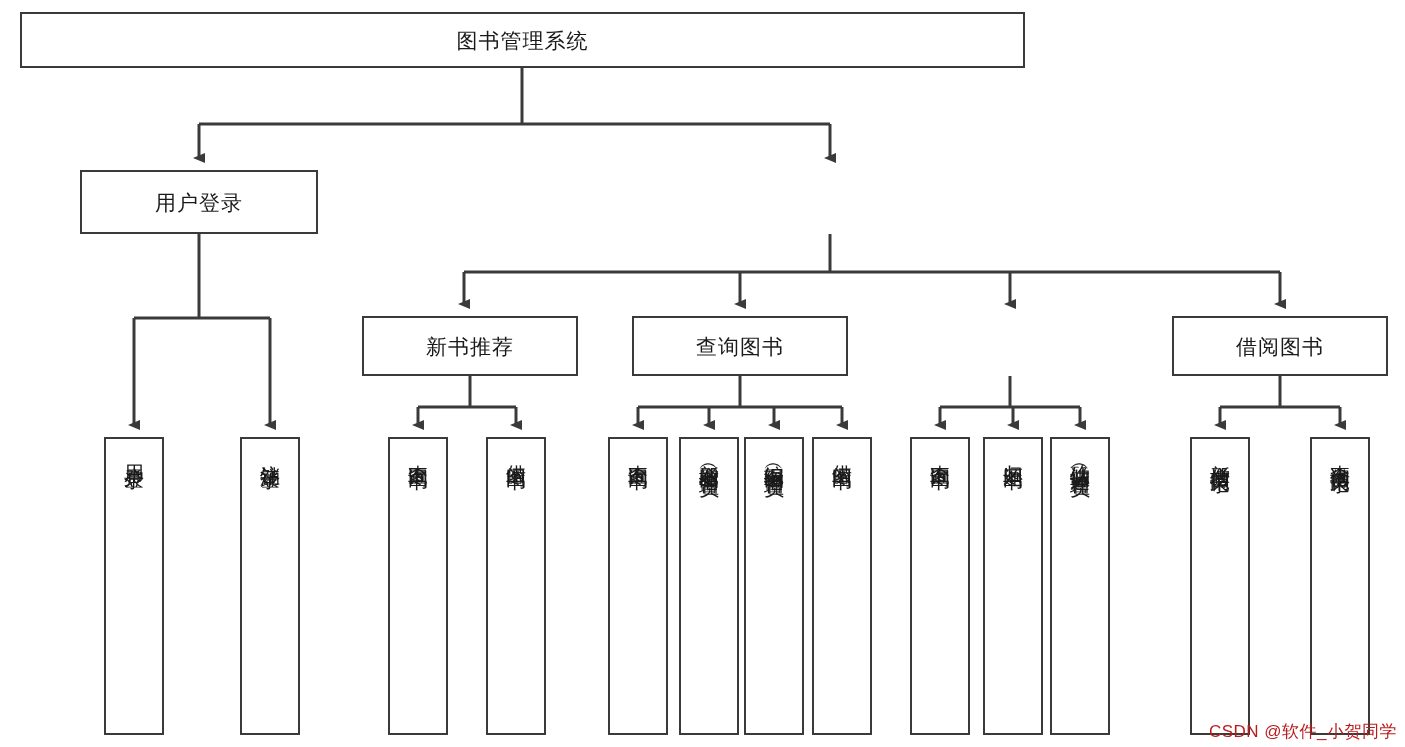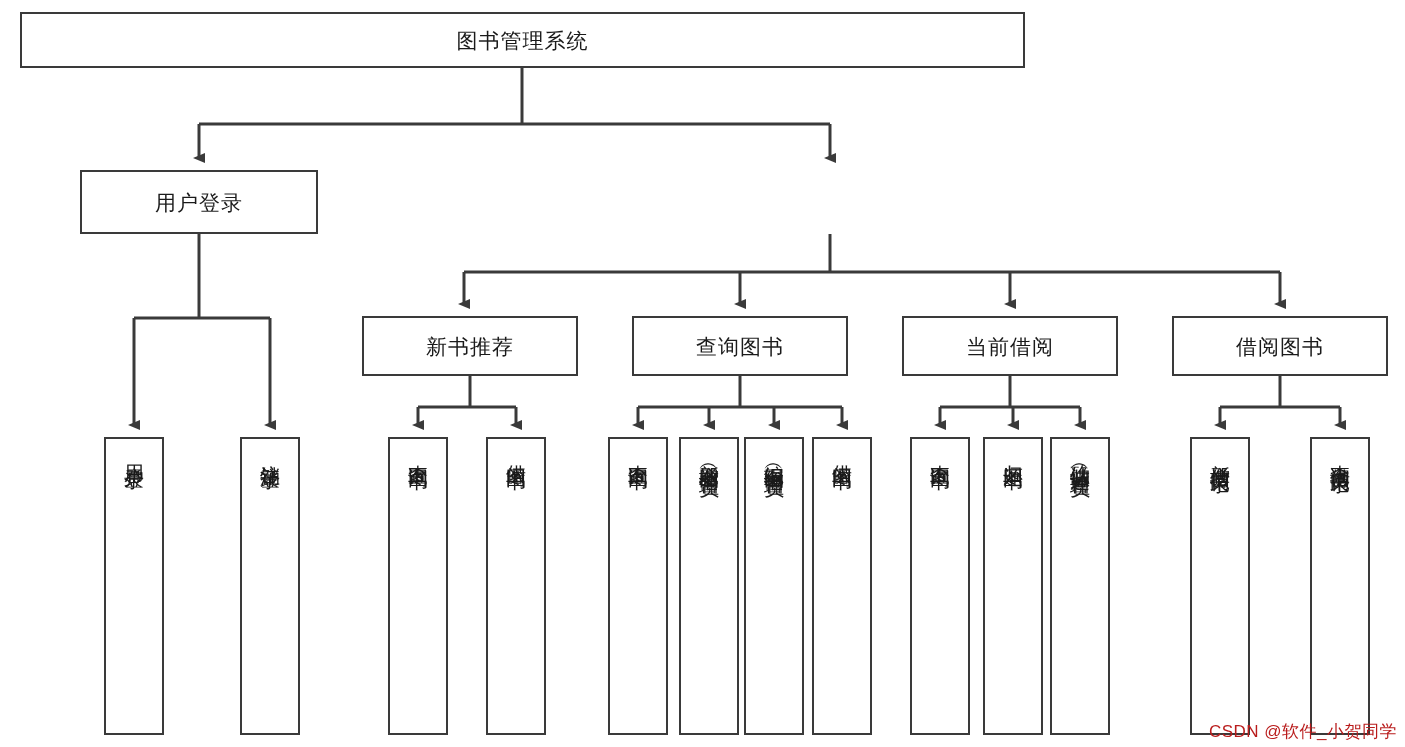--- a/index.html
+++ b/index.html
@@ -133,23 +133,20 @@
   <div class="node node-l2 node-h" style="left:80px; top:170px; width:238px; height:64px;">
     <span class="node-label">用户登录</span>
   </div>
 
   <div class="node node-l3 node-h" style="left:362px; top:316px; width:216px; height:60px;">
     <span class="node-label">新书推荐</span>
   </div>
   <div class="node node-l3 node-h" style="left:632px; top:316px; width:216px; height:60px;">
     <span class="node-label">查询图书</span>
   </div>
-  <div class="node node-l3 node-h" style="left:902px; top:316px; width:216px; height:60px;">
-    <span class="node-label">当前借阅</span>
-  </div>
   <div class="node node-l3 node-h" style="left:1172px; top:316px; width:216px; height:60px;">
     <span class="node-label">借阅图书</span>
   </div>
 
   <div class="node node-leaf" style="left:104px; top:437px; width:60px; height:298px;">
     <span class="node-label">用户登录</span>
   </div>
   <div class="node node-leaf" style="left:240px; top:437px; width:60px; height:298px;">
     <span class="node-label">注销登录</span>
   </div>

